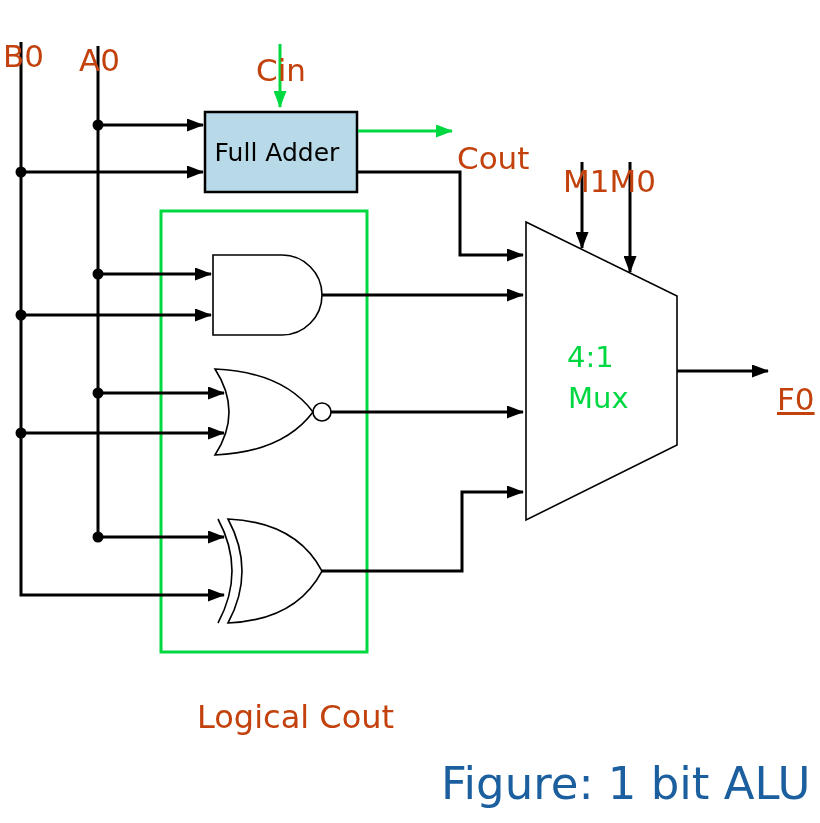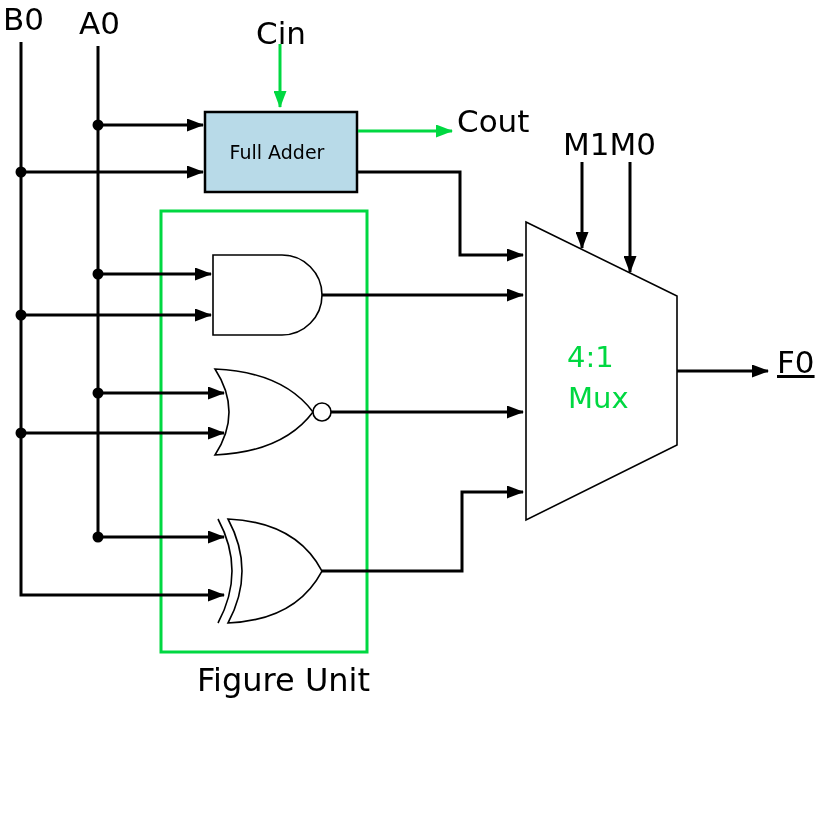--- a/index.html
+++ b/index.html
@@ -6,31 +6,32 @@
   #stage{
     position:relative;
     width:820px;height:823px;
     background:#ffffff;
     font-family:"DejaVu Sans","Liberation Sans",sans-serif;
     overflow:hidden;
   }
   #wires-svg{position:absolute;left:0;top:0;}
   .lbl{
     position:absolute;
-    color:#000000;
+    color:#c2410c;
     font-size:31px;
     line-height:1.1;
     white-space:nowrap;
     letter-spacing:0px;
+    margin-top:37px;
   }
   .lbl-adder{
     position:absolute;
     left:205px;top:112px;width:144px;height:80px;
     display:flex;align-items:center;justify-content:center;
-    color:#000000;font-size:19px;white-space:nowrap;
+    color:#000000;font-size:25px;white-space:nowrap;
   }
   .lbl-mux{position:absolute;color:#00d841;font-size:29px;white-space:nowrap;}
   .caption{
     position:absolute;
     left:441px;top:757px;
     color:#1b5f9e;
     font-size:45px;
     white-space:nowrap;
   }
 </style>
@@ -108,15 +109,16 @@
   <span class="lbl" style="left:256px;top:16px;">Cin</span>
   <span class="lbl" style="left:457px;top:104px;">Cout</span>
   <span class="lbl" style="left:563px;top:127px;">M1M0</span>
   <span class="lbl" style="left:777px;top:345px;text-decoration:underline;">F0</span>
 
   <div class="lbl-adder">Full Adder</div>
 
   <span class="lbl-mux" style="left:567px;top:340px;">4:1</span>
   <span class="lbl-mux" style="left:568px;top:381px;">Mux</span>
 
-  <span class="lbl" style="left:197px;top:663px;font-size:32px;">Figure Unit</span>
+  <span class="lbl" style="left:197px;top:663px;font-size:32px;">Logical Cout</span>
 
+  <span class="caption">Figure: 1 bit ALU</span>
 </div>
 
 </body></html>

